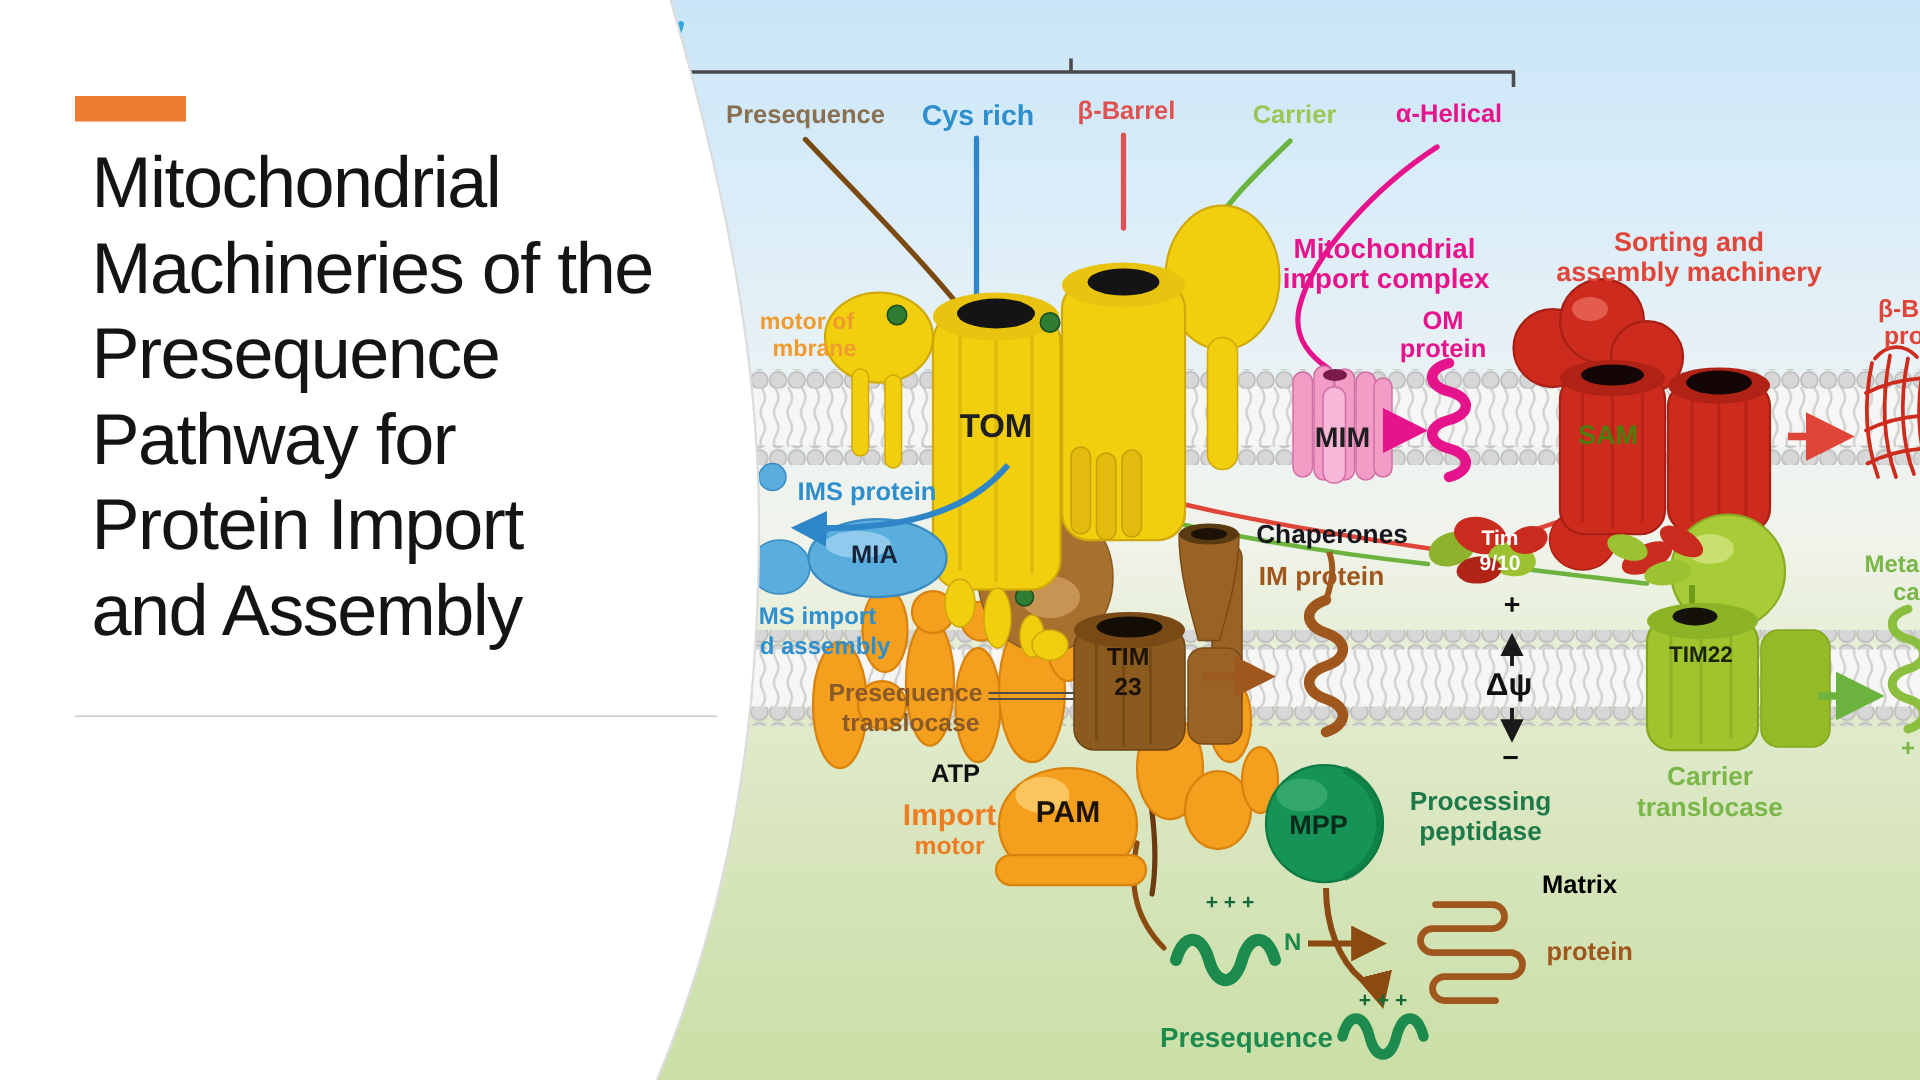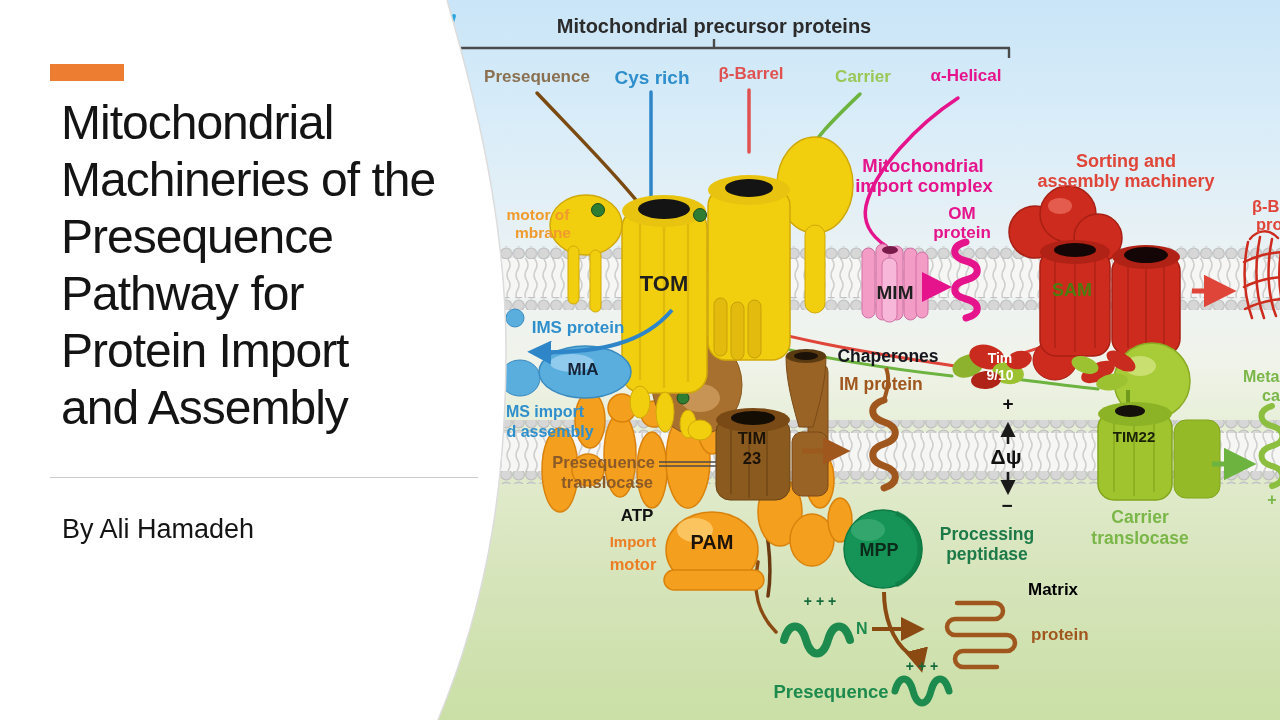--- a/index.html
+++ b/index.html
@@ -259,21 +259,20 @@
     <path d="M957,603 h38 a8,8 0 0 1 0,16 h-40 a8,8 0 0 0 0,16 h52 a8,8 0 0 1 0,16 h-44 a8,8 0 0 0 0,16 h34" fill="none" stroke="#a0571e" stroke-width="4.5" stroke-linecap="round"></path>
 
     <path d="M784,640 c5,-18 17,-18 22,0 c5,18 17,18 22,0 c5,-18 17,-18 22,0" fill="none" stroke="#1d8a4e" stroke-width="8" stroke-linecap="round"></path>
     <path d="M895,691 c4,-16 14,-16 18,0 c4,16 14,16 18,0 c4,-16 14,-16 18,0" fill="none" stroke="#1d8a4e" stroke-width="7" stroke-linecap="round"></path>
 
     <path d="M0,0 L447,0 C488,140 506,250 506,350 C506,470 492,590 438,720 L0,720 Z" fill="#ffffff"></path>
     <path d="M447,0 C488,140 506,250 506,350 C506,470 492,590 438,720" fill="none" stroke="#dcdcdc" stroke-width="1.5"></path>
   </svg>
 
   <div class="labels">
-    <div class="lbl" style="left:714px;top:16px;font-size:20px;color:#2b2b2b">Mitochondrial precursor proteins</div>
     <div class="lbl" style="left:537px;top:68px;font-size:17px;color:#8a7050">Presequence</div>
     <div class="lbl" style="left:652px;top:68px;font-size:19px;color:#2e8fcc">Cys rich</div>
     <div class="lbl" style="left:751px;top:65px;font-size:17px;color:#e05252">β-Barrel</div>
     <div class="lbl" style="left:863px;top:68px;font-size:17px;color:#9ac857">Carrier</div>
     <div class="lbl" style="left:966px;top:67px;font-size:17px;color:#e6148c">α-Helical</div>
 
     <div class="lbl" style="left:538px;top:207px;font-size:15.5px;color:#f09b2e">motor of</div>
     <div class="lbl" style="left:543px;top:225px;font-size:15.5px;color:#f09b2e">mbrane</div>
 
     <div class="lbl" style="left:923px;top:156px;font-size:18.5px;color:#e6148c">Mitochondrial</div>
@@ -309,21 +308,21 @@
     <div class="lbl" style="left:752px;top:430px;font-size:16.5px;color:#1b1208">TIM</div>
     <div class="lbl" style="left:752px;top:450px;font-size:16.5px;color:#1b1208">23</div>
     <div class="lbl" style="left:1134px;top:429px;font-size:15px;color:#1b2208">TIM22</div>
     <div class="lbl" style="left:1140px;top:508px;font-size:17.5px;color:#7ab648">Carrier</div>
     <div class="lbl" style="left:1140px;top:529px;font-size:17.5px;color:#7ab648">translocase</div>
     <div class="lbl la" style="left:1243px;top:369px;font-size:16px;color:#7ab648">Meta</div>
     <div class="lbl la" style="left:1262px;top:388px;font-size:16px;color:#7ab648">ca</div>
     <div class="lbl" style="left:1272px;top:492px;font-size:16px;color:#7ab648">+</div>
 
     <div class="lbl" style="left:637px;top:507px;font-size:17px;color:#111">ATP</div>
-    <div class="lbl" style="left:633px;top:534px;font-size:15px;color:#ed7d23">Import</div>
+    <div class="lbl" style="left:633px;top:534px;font-size:20px;color:#ed7d23">Import</div>
     <div class="lbl" style="left:633px;top:556px;font-size:16.5px;color:#ed7d23">motor</div>
     <div class="lbl" style="left:712px;top:532px;font-size:20px;color:#1b1208">PAM</div>
     <div class="lbl" style="left:879px;top:541px;font-size:18px;color:#0b2a1a">MPP</div>
     <div class="lbl" style="left:987px;top:525px;font-size:17.5px;color:#1d7a48">Processing</div>
     <div class="lbl" style="left:987px;top:545px;font-size:17.5px;color:#1d7a48">peptidase</div>
     <div class="lbl la" style="left:1028px;top:581px;font-size:17px;color:#000000">Matrix</div>
     <div class="lbl la" style="left:1031px;top:626px;font-size:17px;color:#a0571e">protein</div>
     <div class="lbl" style="left:820px;top:594px;font-size:14px;color:#156a3c">+ + +</div>
     <div class="lbl la" style="left:856px;top:621px;font-size:16px;color:#1d8a4e">N</div>
     <div class="lbl" style="left:922px;top:659px;font-size:14px;color:#156a3c">+ + +</div>
@@ -332,15 +331,14 @@
 
   <div class="left-content">
     <div class="accent-bar"></div>
     <div class="slide-title">Mitochondrial
 Machineries of the
 Presequence
 Pathway for
 Protein Import
 and Assembly</div>
     <div class="divider"></div>
-    <div class="byline">By Ali Hamadeh</div>
   </div>
 </div>
 
 </body></html>

